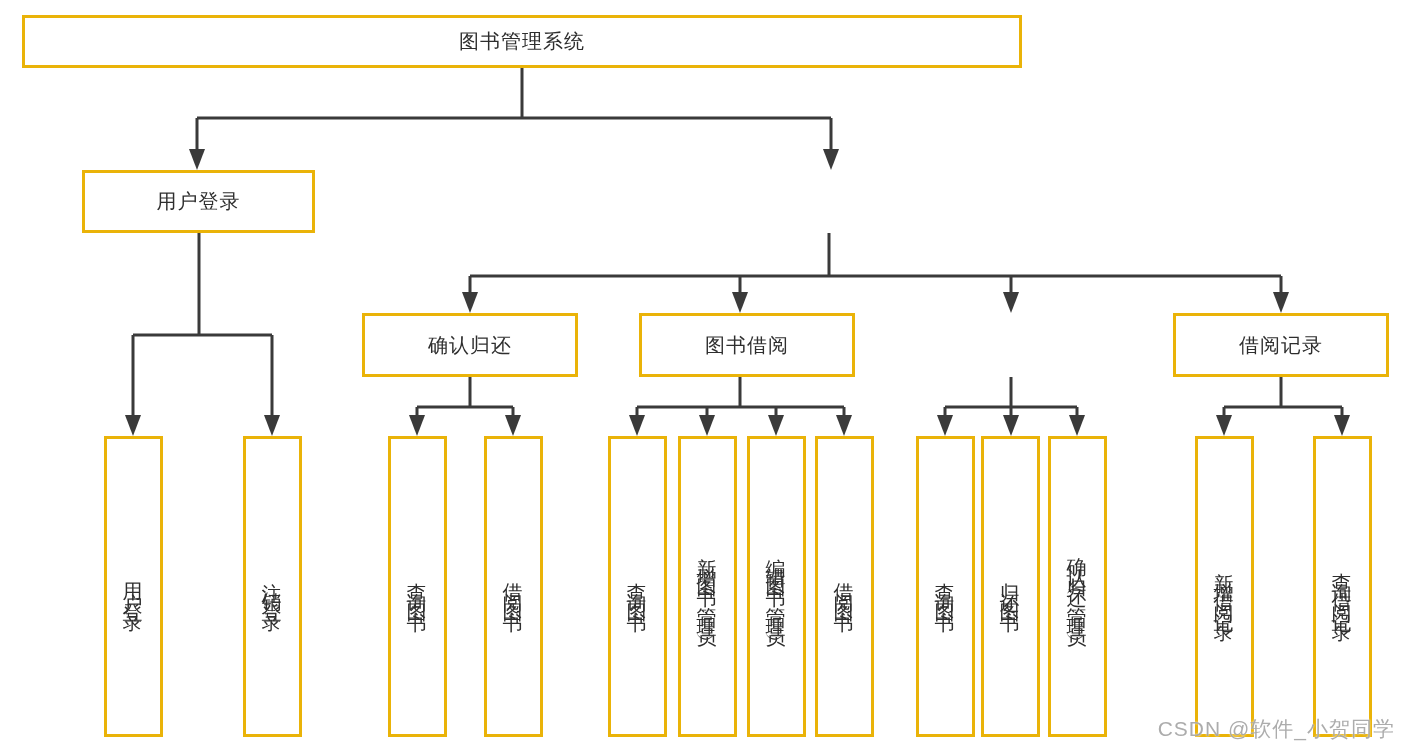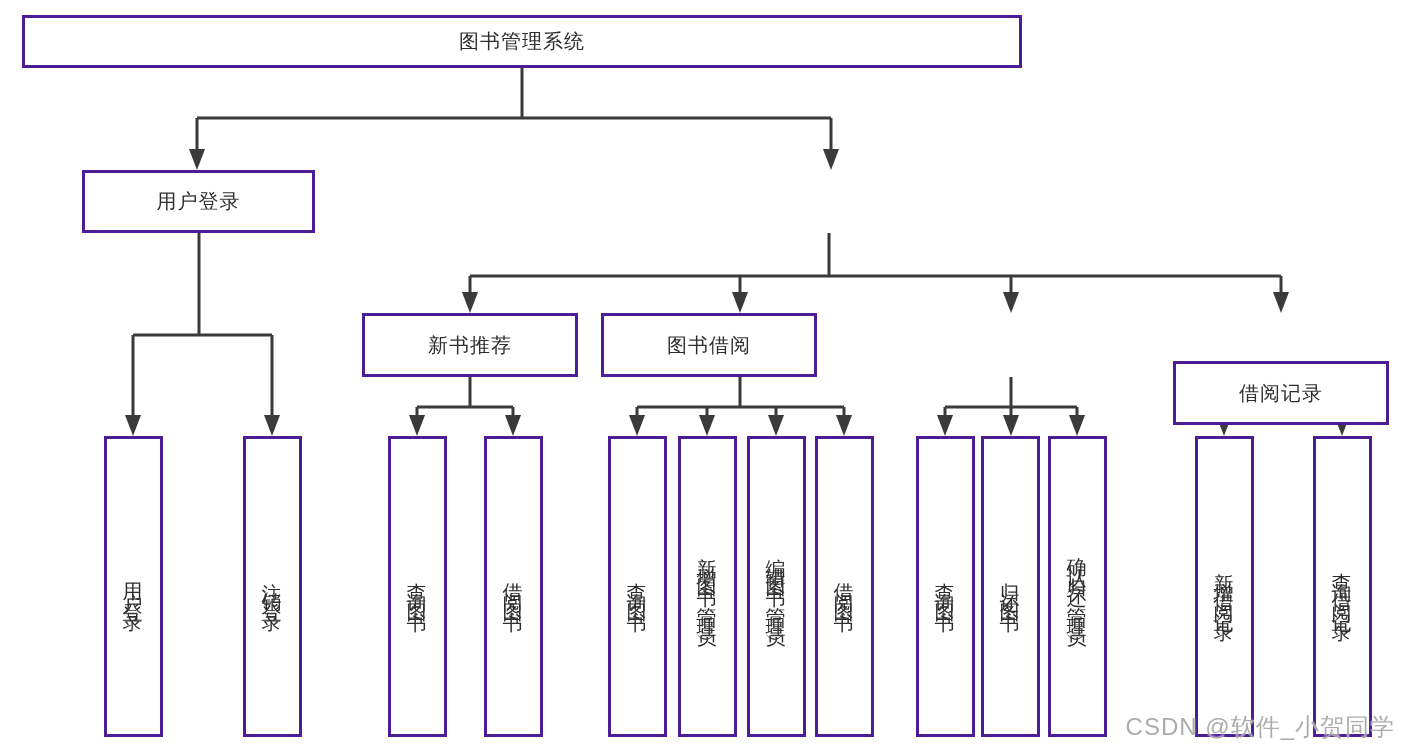--- a/index.html
+++ b/index.html
@@ -17,38 +17,38 @@
   }
   .connectors {
     position: absolute;
     left: 0; top: 0;
     width: 1405px; height: 747px;
     pointer-events: none;
   }
   .node {
     position: absolute;
     box-sizing: border-box;
-    border: 3px solid #4c1d95;
+    border: 3px solid #eab308;
     background: #ffffff;
     display: flex;
     align-items: center;
     justify-content: center;
     color: #2e2e2e;
     font-size: 20px;
     letter-spacing: 1px;
     z-index: 2;
   }
   .node.root  { left: 22px;  top: 15px;  width: 1000px; height: 53px; }
   .node.lv2a  { left: 82px;  top: 170px; width: 233px;  height: 63px; }
   .node.lv2b  { left: 712px; top: 170px; width: 233px;  height: 63px; }
   .node.lv3   { top: 313px;  height: 64px; width: 216px; }
   .node.lv3a  { left: 362px;  }
-  .node.lv3b  { left: 601px;  }
+  .node.lv3b  { left: 639px;  }
   .node.lv3c  { left: 903px;  }
-  .node.lv3d  { left: 1173px; margin-top: 48px; }
+  .node.lv3d  { left: 1173px; }
   .node.leaf  { top: 436px; height: 301px; width: 59px; }
   .node.leaf span {
     writing-mode: vertical-lr;
     text-orientation: mixed;
     white-space: nowrap;
     font-size: 20px;
     letter-spacing: 10px;
     color: #2e2e2e;
   }
   .l0  { left: 104px;  }
@@ -61,21 +61,21 @@
   .l7  { left: 815px;  }
   .l8  { left: 916px;  }
   .l9  { left: 981px;  }
   .l10 { left: 1048px; }
   .l11 { left: 1195px; }
   .l12 { left: 1313px; }
   .watermark {
     position: absolute;
     right: 10px;
     bottom: 4px;
-    font-size: 24px;
+    font-size: 21px;
     color: rgba(158, 158, 158, 0.85);
     text-shadow: 0 0 2px #ffffff;
     z-index: 5;
     letter-spacing: 1px;
   }
 </style>
 </head>
 <body>
 
 <div class="canvas">
@@ -125,21 +125,21 @@
 
   <div class="node root">
     <span>图书管理系统</span>
   </div>
 
   <div class="node lv2a">
     <span>用户登录</span>
   </div>
 
   <div class="node lv3 lv3a">
-    <span>新书推荐</span>
+    <span>确认归还</span>
   </div>
   <div class="node lv3 lv3b">
     <span>图书借阅</span>
   </div>
   <div class="node lv3 lv3d">
     <span>借阅记录</span>
   </div>
 
   <div class="node leaf l0">
     <span>用户登录</span>

